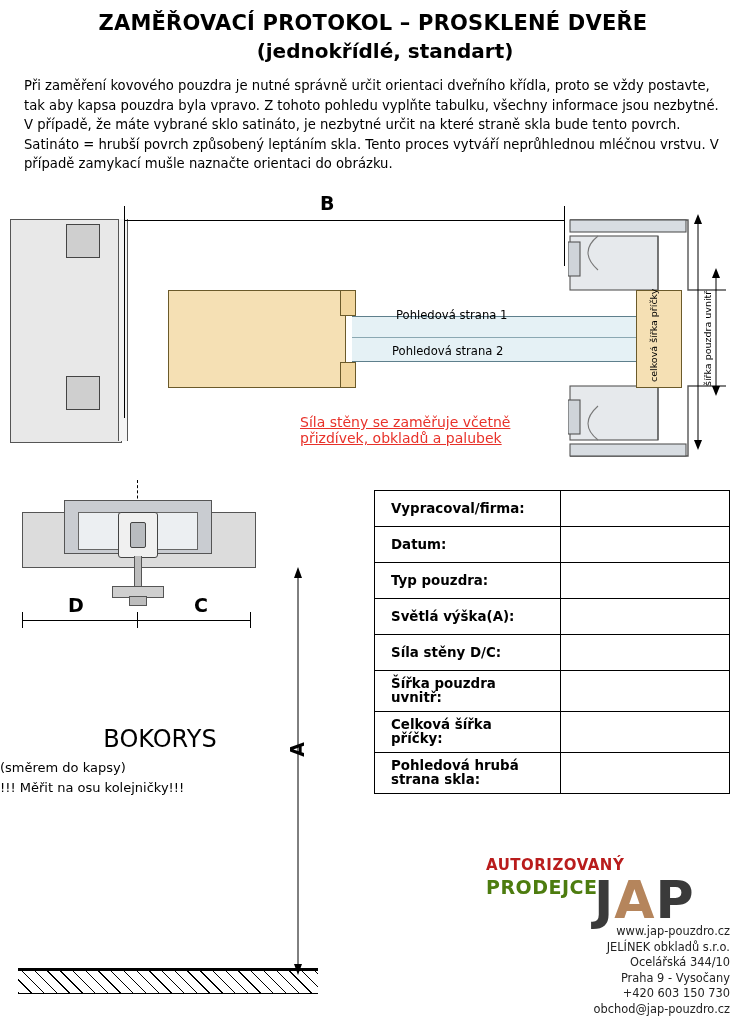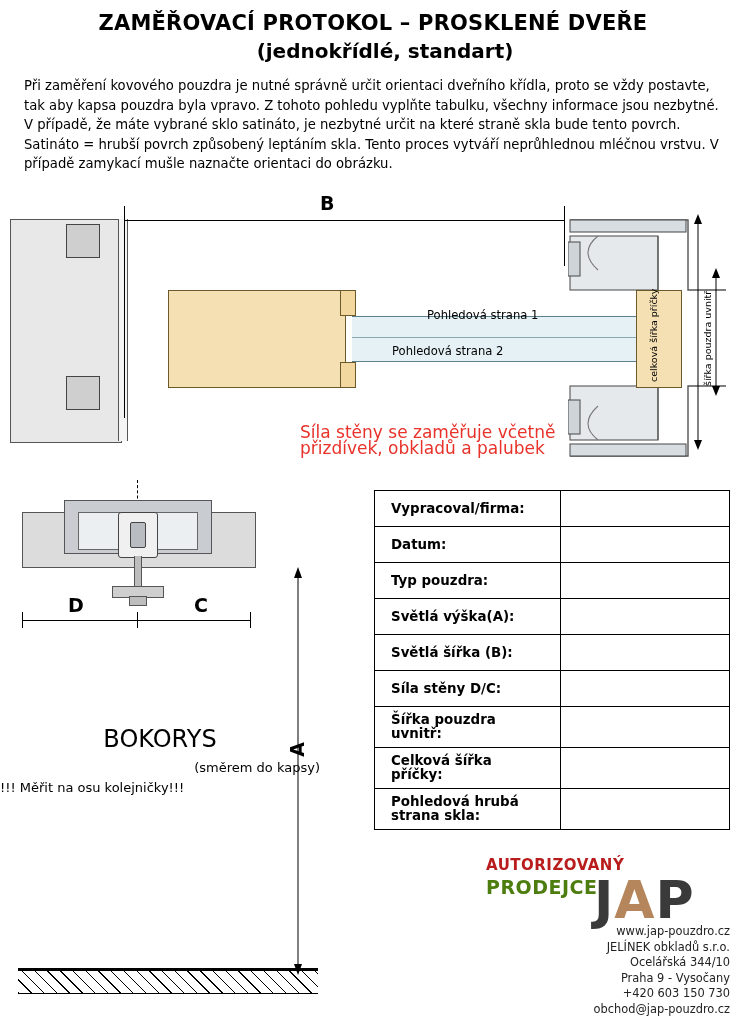--- a/index.html
+++ b/index.html
@@ -118,21 +118,20 @@
   .glass-line {
     position: absolute;
     left: 352px; top: 141px;
     width: 288px; height: 0;
     border-top: 1px solid #8aa8b2;
   }
   .lbl-pohled1 {
     position: absolute;
     left: 396px; top: 112px;
     font-size: 11.6px;
-    margin-left: 31px;
   }
   .lbl-pohled2 {
     position: absolute;
     left: 392px; top: 148px;
     font-size: 11.6px;
   }
 
   .pocket-block {
     position: absolute;
     left: 636px; top: 94px;
@@ -183,25 +182,26 @@
     border-left: 1px solid #000;
   }
   .dim-b-label {
     position: absolute;
     left: 320px; top: -4px;
     font-size: 19px; font-weight: bold;
   }
 
   .note-red {
     position: absolute;
-    left: 300px; top: 228px;
+    left: 300px; top: 218px;
     width: 260px;
     color: #e8322a;
-    font-size: 17px;
+    font-size: 14px;
     line-height: 16px;
+    text-decoration: underline;
   }
 
   
   .drawing-bot {
     position: absolute;
     left: 0; top: 470px;
     width: 360px; height: 550px;
   }
   .rail-body {
     position: absolute;
@@ -295,21 +295,21 @@
     position: absolute;
     left: 0; top: 255px;
     width: 320px;
     text-align: center;
     font-size: 24px;
   }
   .bokorys-sub1 {
     position: absolute;
     left: 0; top: 290px;
     width: 320px;
-    text-align: right;
+    text-align: left;
     font-size: 13px;
   }
   .bokorys-sub2 {
     position: absolute;
     left: 0; top: 310px;
     width: 320px;
     font-size: 13px;
   }
   .bokorys-note {
     position: absolute;
@@ -518,24 +518,20 @@
       </tr>
       <tr>
         <td class="label">Typ pouzdra:</td>
         <td class="value"></td>
       </tr>
       <tr>
         <td class="label">Světlá výška(A):</td>
         <td class="value"></td>
       </tr>
       <tr>
-        <td class="label">Světlá šířka (B):</td>
-        <td class="value"></td>
-      </tr>
-      <tr>
         <td class="label">Síla stěny D/C:</td>
         <td class="value"></td>
       </tr>
       <tr>
         <td class="label tall lbl2">Šířka pouzdra uvnitř:</td>
         <td class="value tall"></td>
       </tr>
       <tr>
         <td class="label tall lbl2">Celková šířka příčky:</td>
         <td class="value tall"></td>

